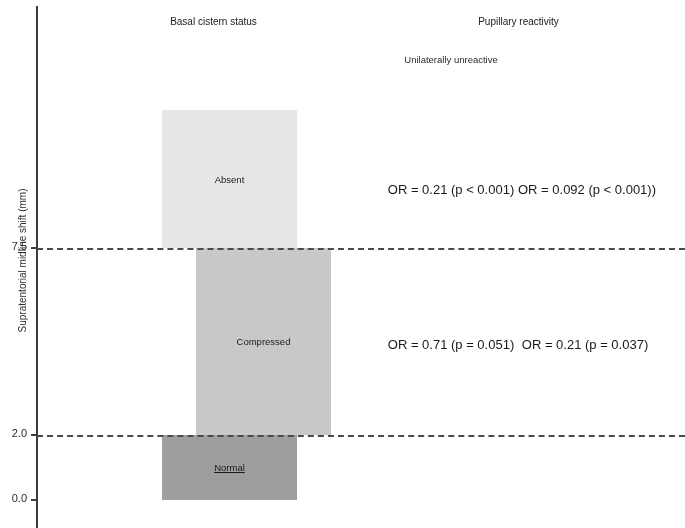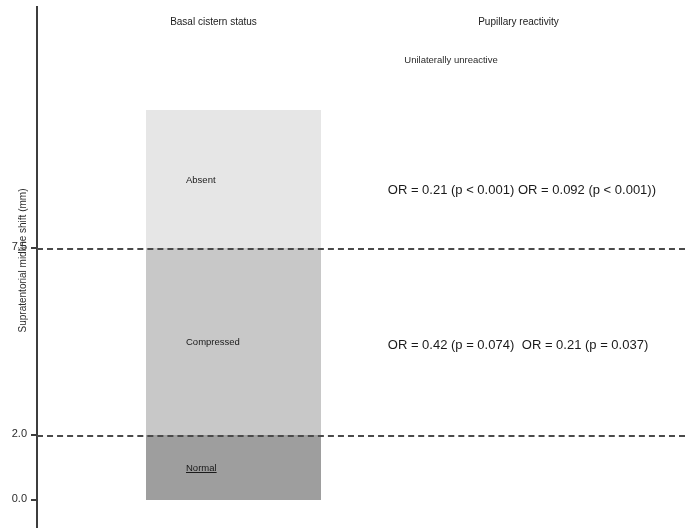--- a/index.html
+++ b/index.html
@@ -67,26 +67,25 @@
   }
 
   
   .bar {
     position: absolute;
     left: 146px;
     width: 135px;
   }
   .bar-seg {
     position: absolute;
-    left: 0;
+    left: 16px;
     width: 100%;
     display: flex;
     align-items: center;
-    justify-content: flex-start;
-    padding-left: 40px;
+    justify-content: center;
   }
   .seg-label {
     font-size: 9.5px;
     color: #1a1a1a;
     white-space: nowrap;
   }
 
   
   .group-title {
     position: absolute;
@@ -133,21 +132,21 @@
   <div class="tick" style="top:499px;">
     <span class="tick-label">0.0</span>
   </div>
 
   <div class="bar" style="top:110px; height:390px;">
 
     <div class="bar-seg" style="top:0px; height:138px; background:#e6e6e6;">
       <span class="seg-label">Absent</span>
     </div>
 
-    <div class="bar-seg" style="top:138px; height:187px; background:#c8c8c8;">
+    <div class="bar-seg" style="top:138px; height:187px; background:#c8c8c8;margin-left:34px;">
       <span class="seg-label">Compressed</span>
     </div>
 
     <div class="bar-seg" style="top:325px; height:65px; background:#9e9e9e;text-decoration:underline;">
       <span class="seg-label">Normal</span>
     </div>
 
   </div>
 
   <div class="threshold" style="top:248px;"></div>
@@ -157,17 +156,17 @@
 
   <div class="group-title" style="left:386px; top:16px; width:265px;">Pupillary reactivity</div>
 
   <div class="col-header" style="left:376px; width:150px;">Unilaterally unreactive</div>
 
 
   <div class="or-cell" style="left:376px; top:182px; width:150px;">OR = 0.21 (p &lt; 0.001)</div>
 
   <div class="or-cell" style="left:507px; top:182px; width:160px;">OR = 0.092 (p &lt; 0.001))</div>
 
-  <div class="or-cell" style="left:376px; top:337px; width:150px;">OR = 0.42 (p = 0.074)</div>
+  <div class="or-cell" style="left:376px; top:337px; width:150px;">OR = 0.71 (p = 0.051)</div>
 
   <div class="or-cell" style="left:510px; top:337px; width:150px;">OR = 0.21 (p = 0.037)</div>
 
 </div>
 
 </body></html>

